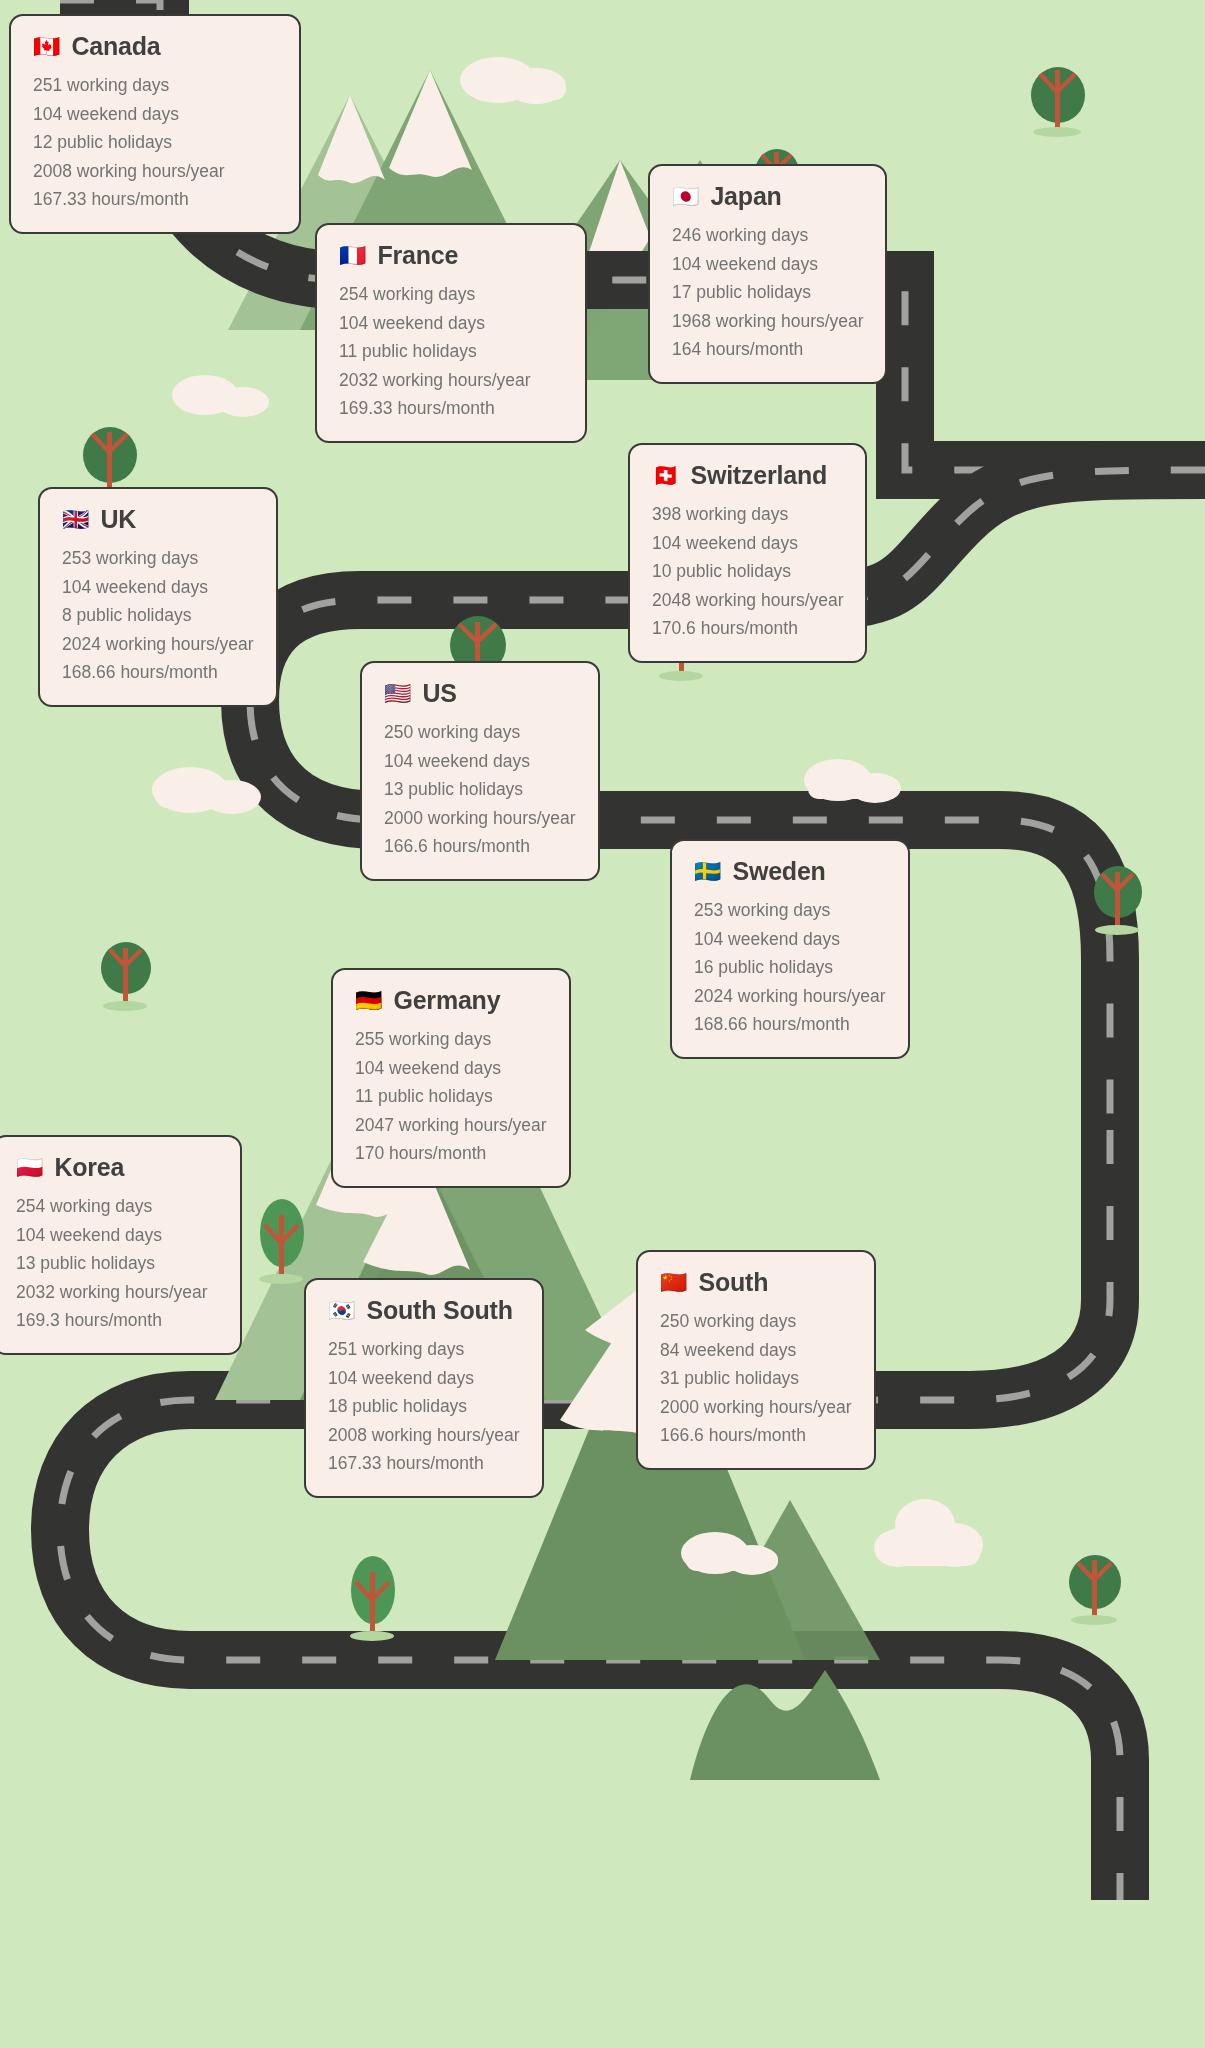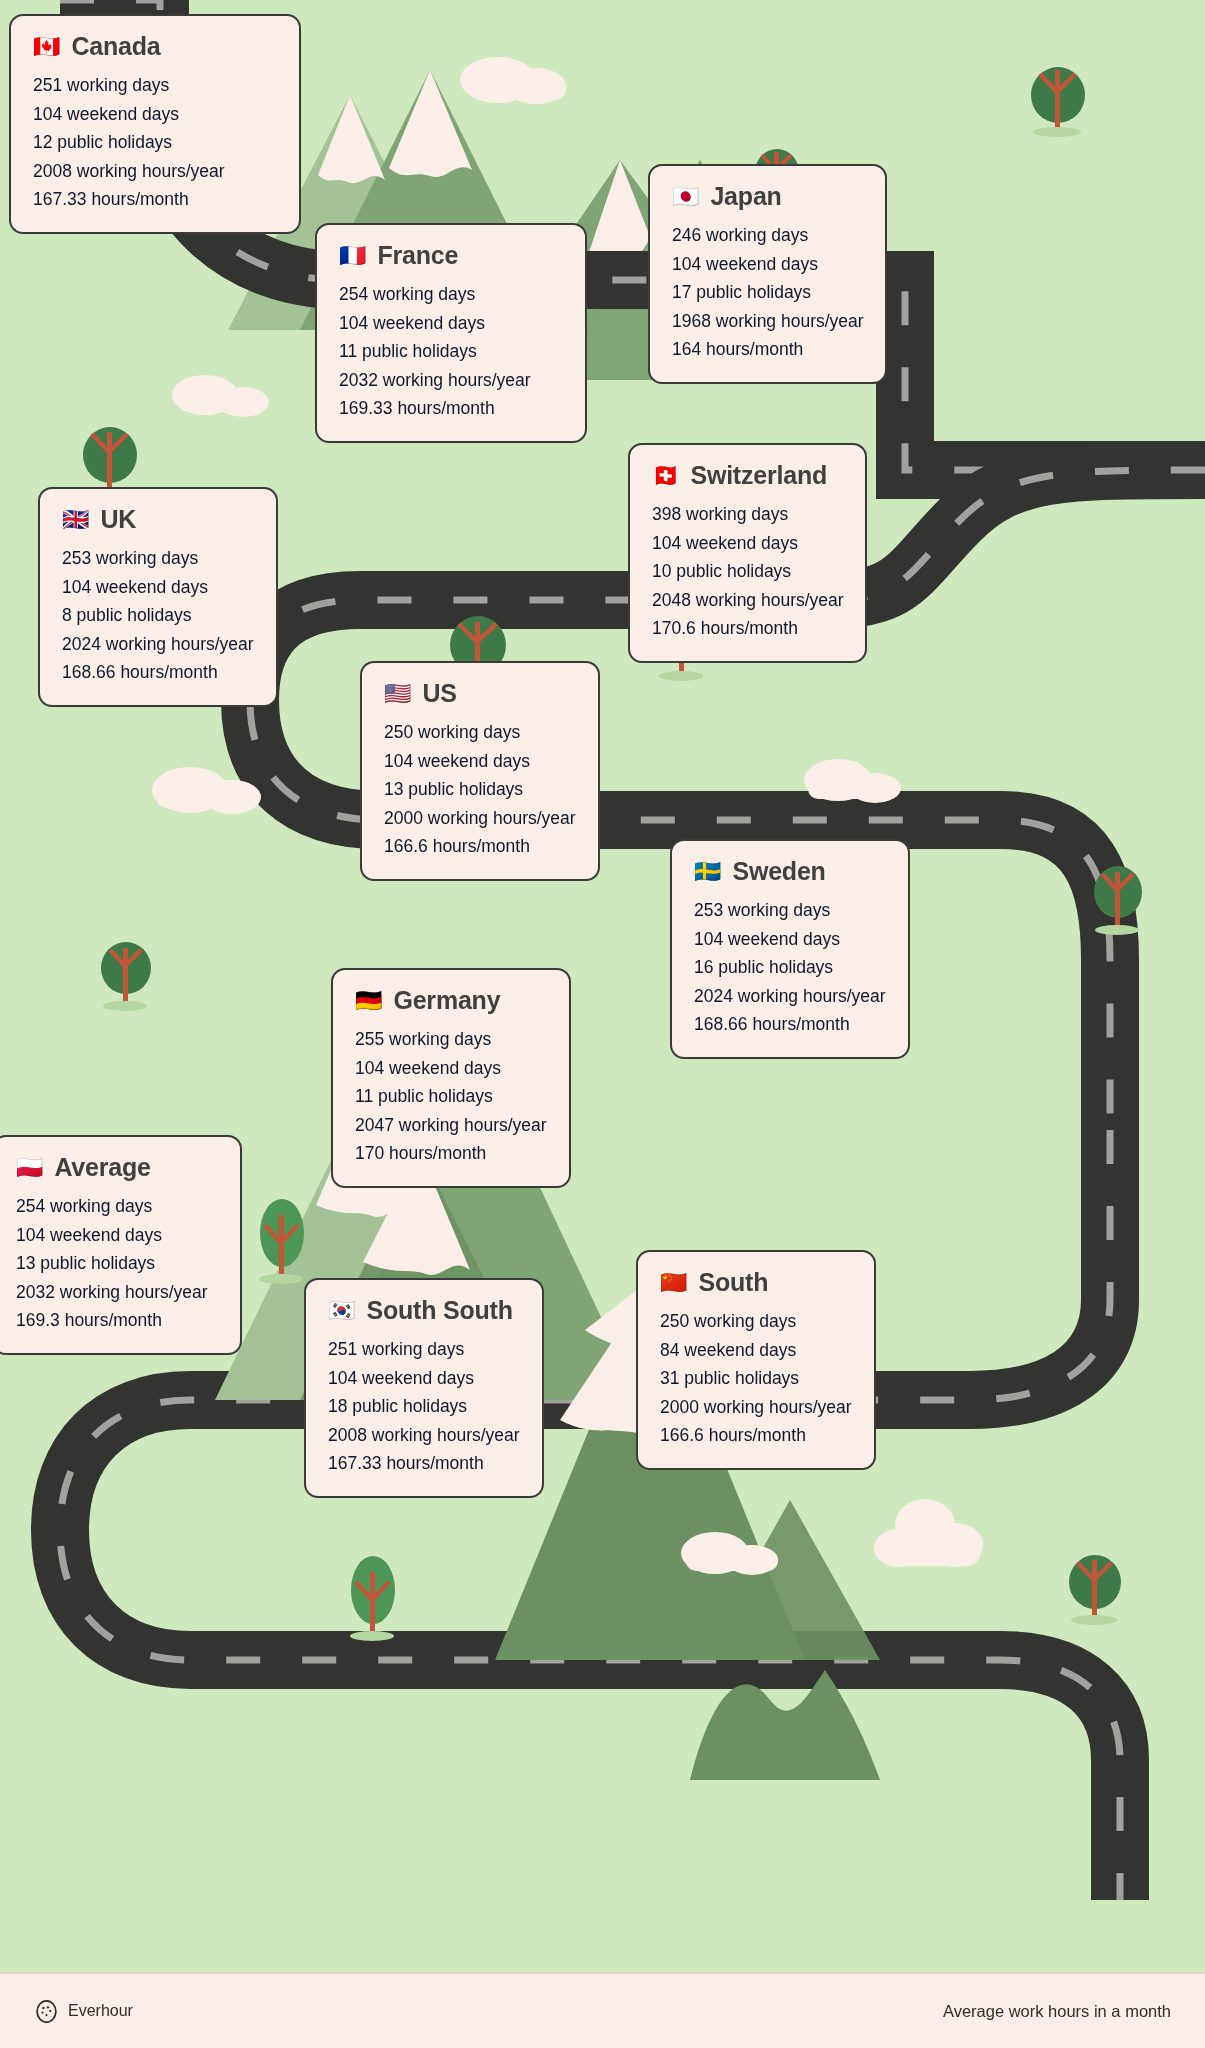--- a/index.html
+++ b/index.html
@@ -48,21 +48,21 @@
     font-size: 25px;
     font-weight: 700;
     letter-spacing: -0.2px;
     color: #404040;
     white-space: nowrap;
   }
   .stat {
     font-size: 17.5px;
     line-height: 28.5px;
     white-space: nowrap;
-    color: #0f172a;
+    color: #737373;
   }
   
   #footer {
     position: absolute;
     left: 0;
     bottom: 0;
     width: 1205px;
     height: 76px;
     background: #faefe8;
     border-top: 2px solid #e3d6ce;
@@ -348,21 +348,21 @@
     <div class="stat">255 working days</div>
     <div class="stat">104 weekend days</div>
     <div class="stat">11 public holidays</div>
     <div class="stat">2047 working hours/year</div>
     <div class="stat">170 hours/month</div>
   </div>
 
   <div class="card" id="card-poland" style="left:-8px; top:1135px; width:250px;">
     <div class="card-head">
       <span class="flag">🇵🇱</span>
-      <span class="country-name">Average</span>
+      <span class="country-name">Korea</span>
     </div>
     <div class="stat">254 working days</div>
     <div class="stat">104 weekend days</div>
     <div class="stat">13 public holidays</div>
     <div class="stat">2032 working hours/year</div>
     <div class="stat">169.3 hours/month</div>
   </div>
 
   <div class="card" id="card-south-korea" style="left:304px; top:1278px; width:240px;">
     <div class="card-head">
@@ -381,28 +381,14 @@
       <span class="flag">🇨🇳</span>
       <span class="country-name">South</span>
     </div>
     <div class="stat">250 working days</div>
     <div class="stat">84 weekend days</div>
     <div class="stat">31 public holidays</div>
     <div class="stat">2000 working hours/year</div>
     <div class="stat">166.6 hours/month</div>
   </div>
 
-  <div id="footer">
-    <div id="brand">
-      <svg width="25" height="25" viewBox="0 0 24 24">
-        <ellipse cx="12" cy="12" rx="9" ry="10.2" fill="none" stroke="#2e2e2c" stroke-width="1.7"></ellipse>
-        <circle cx="9" cy="8.6" r="1.15" fill="#2e2e2c"></circle>
-        <circle cx="13.4" cy="8" r="1.15" fill="#2e2e2c"></circle>
-        <circle cx="15.6" cy="11.4" r="1.05" fill="#2e2e2c"></circle>
-        <circle cx="8.2" cy="13" r="1.05" fill="#2e2e2c"></circle>
-        <circle cx="12" cy="15.4" r="1.05" fill="#2e2e2c"></circle>
-      </svg>
-      <span class="brand-label">Everhour</span>
-    </div>
-    <div id="footer-tagline">Average work hours in a month</div>
-  </div>
 
 </div>
 
 </body></html>

